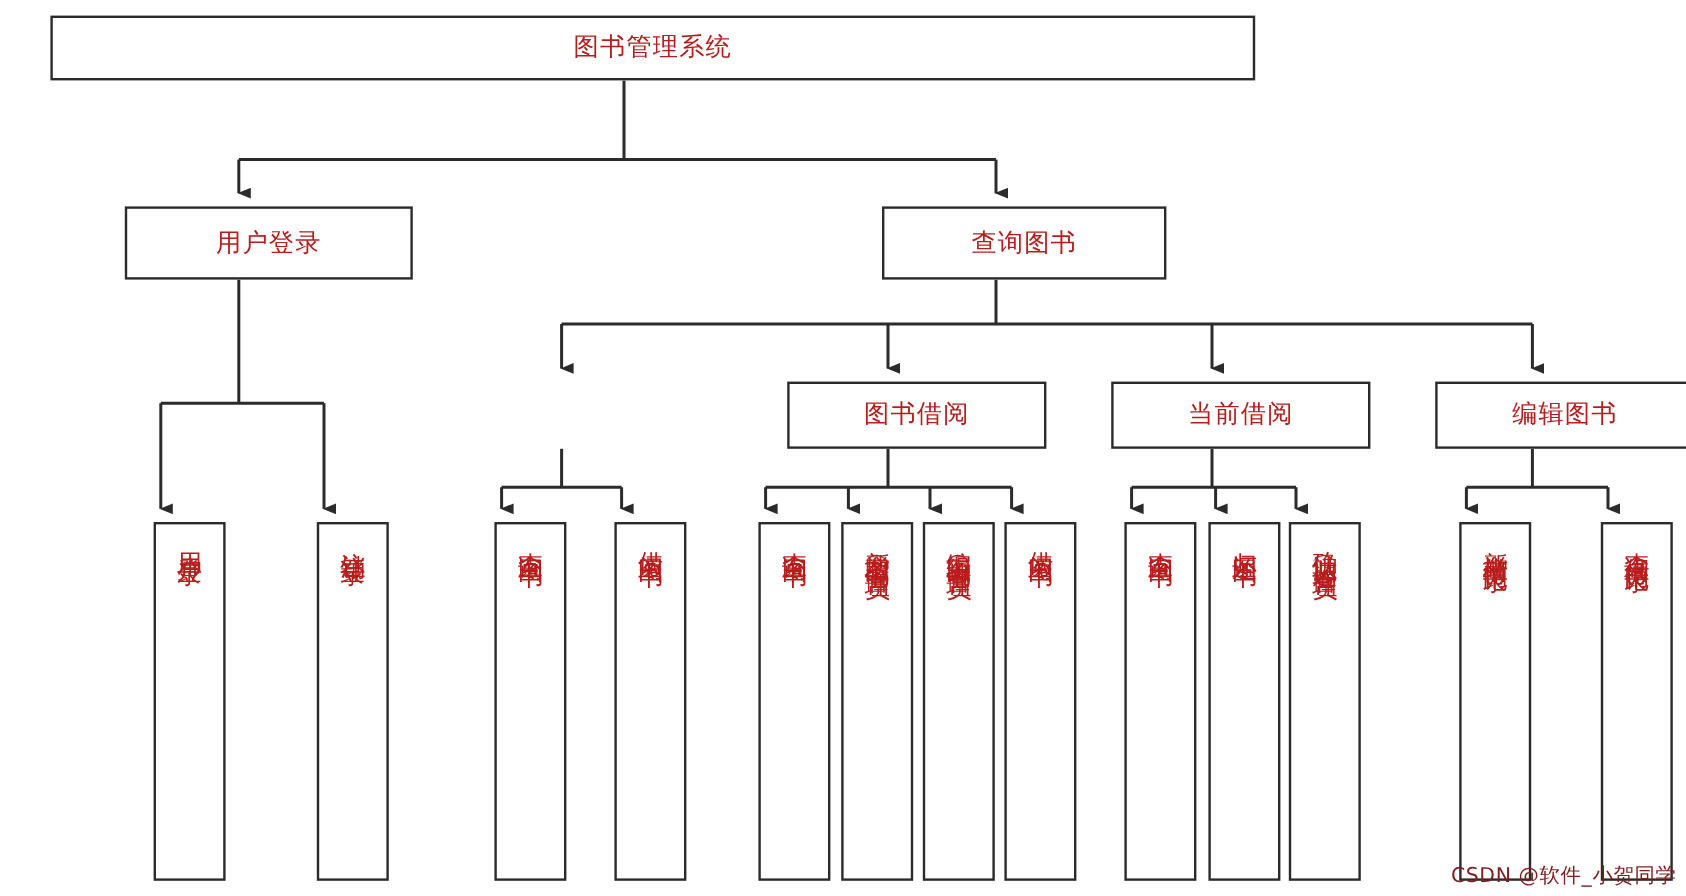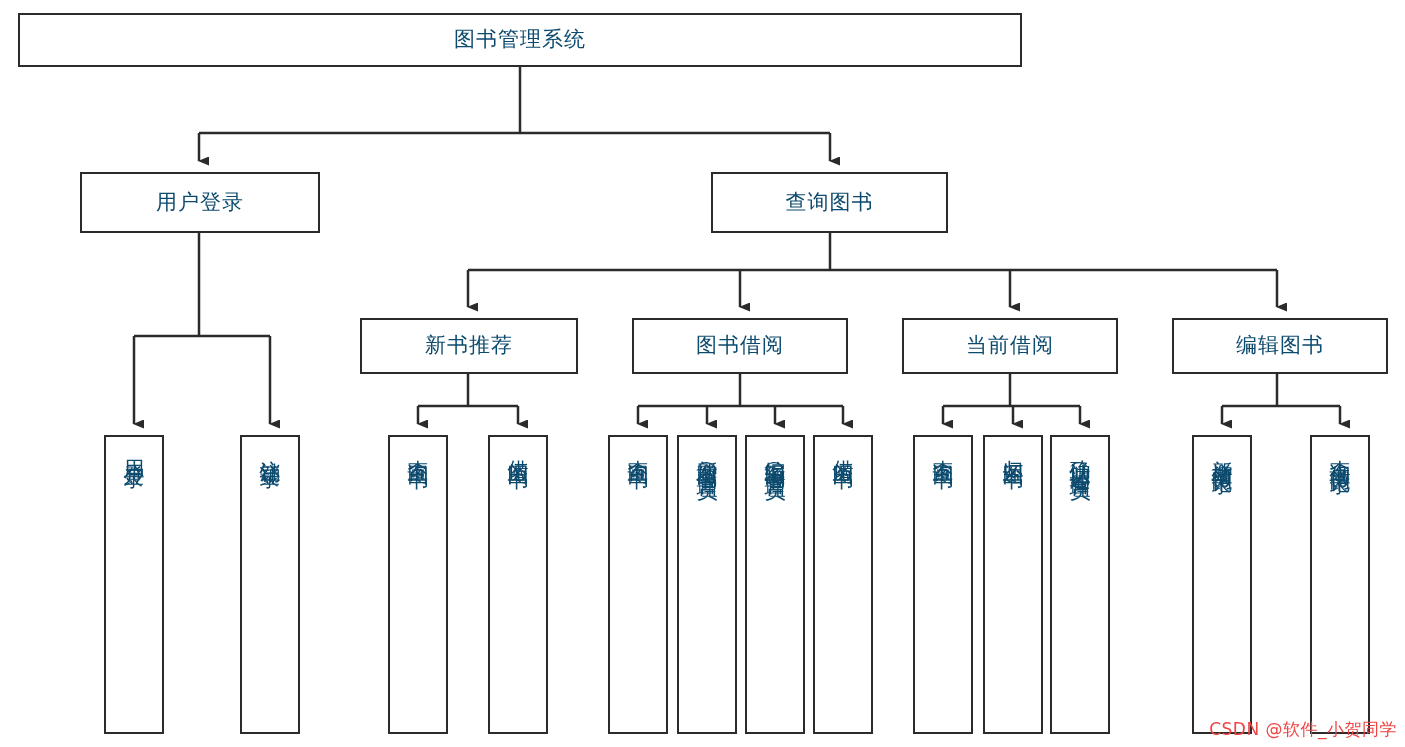--- a/index.html
+++ b/index.html
@@ -27,21 +27,22 @@
     pointer-events: none;
   }
   .node {
     position: absolute;
     box-sizing: border-box;
     background: #ffffff;
     border: 2px solid #2b2b2b;
     display: flex;
     align-items: center;
     justify-content: center;
-    color: #0c4a6e;
+    color: #b91c1c;
+    margin-left: 24px;
   }
   .node.horiz {
     font-size: 21px;
     letter-spacing: 1px;
     line-height: 1.2;
   }
   .node.vert {
     writing-mode: vertical-rl;
     text-orientation: upright;
     font-size: 21px;
@@ -54,21 +55,21 @@
     white-space: nowrap;
   }
   .node.vert.tall-text {
     justify-content: flex-start;
   }
   .watermark {
     position: absolute;
     right: 8px;
     bottom: 6px;
     font-size: 17px;
-    color: #ef4444;
+    color: #7f1d1d;
     letter-spacing: 0.5px;
     user-select: none;
     white-space: nowrap;
     text-align: right;
   }
 </style>
 </head>
 <body>
 
 <div id="diagram-root">
@@ -121,21 +122,20 @@
       <line x1="1222" y1="406" x2="1222" y2="424" marker-end="url(#arrowhead)"></line>
       <line x1="1340" y1="406" x2="1340" y2="424" marker-end="url(#arrowhead)"></line>
     </g>
   </svg>
 
   <div class="node horiz" style="left:18px; top:13px; width:1004px; height:54px;">图书管理系统</div>
 
   <div class="node horiz" style="left:80px; top:172px; width:240px; height:61px;">用户登录</div>
   <div class="node horiz" style="left:711px; top:172px; width:237px; height:61px;">查询图书</div>
 
-  <div class="node horiz" style="left:360px; top:318px; width:218px; height:56px;">新书推荐</div>
   <div class="node horiz" style="left:632px; top:318px; width:216px; height:56px;">图书借阅</div>
   <div class="node horiz" style="left:902px; top:318px; width:216px; height:56px;">当前借阅</div>
   <div class="node horiz" style="left:1172px; top:318px; width:216px; height:56px;">编辑图书</div>
 
   <div class="node vert" style="left:104px; top:435px; width:60px; height:299px;">用户登录</div>
   <div class="node vert" style="left:240px; top:435px; width:60px; height:299px;">注销登录</div>
 
   <div class="node vert" style="left:388px; top:435px; width:60px; height:299px;">查询图书</div>
   <div class="node vert" style="left:488px; top:435px; width:60px; height:299px;">借阅图书</div>
 

